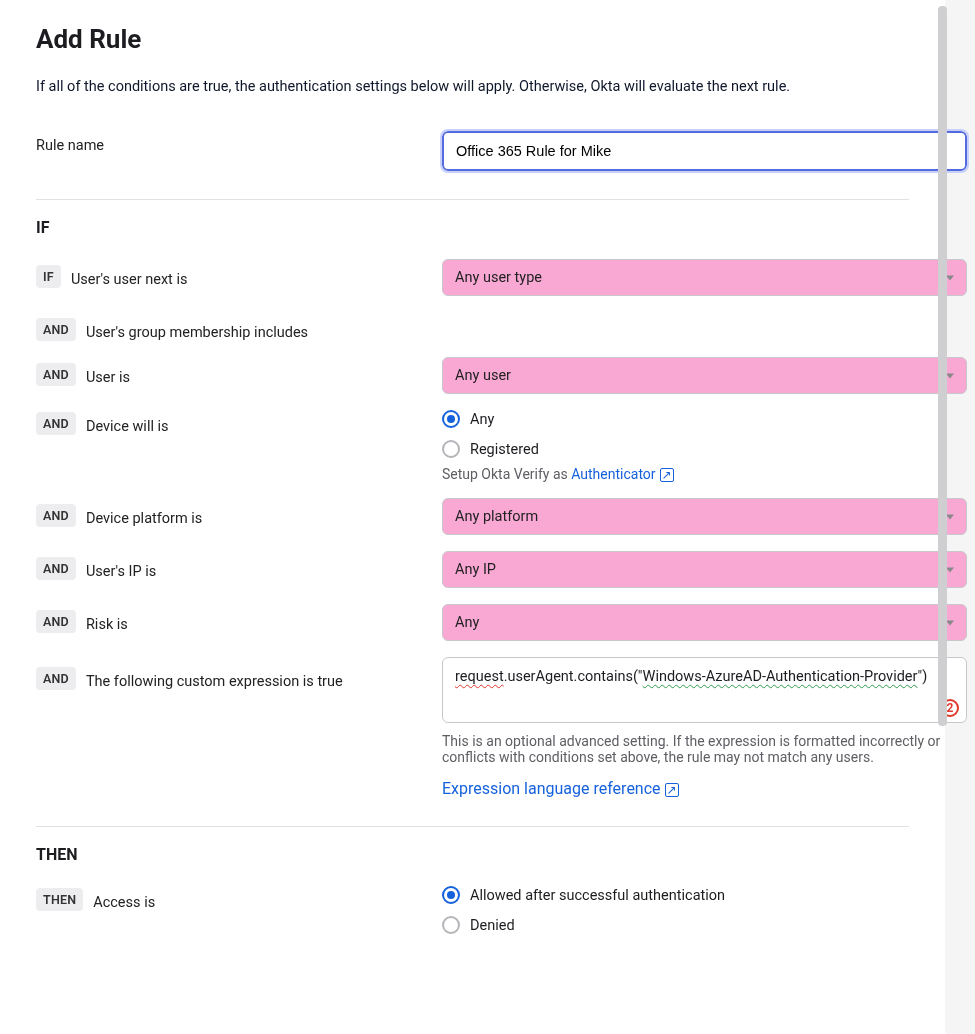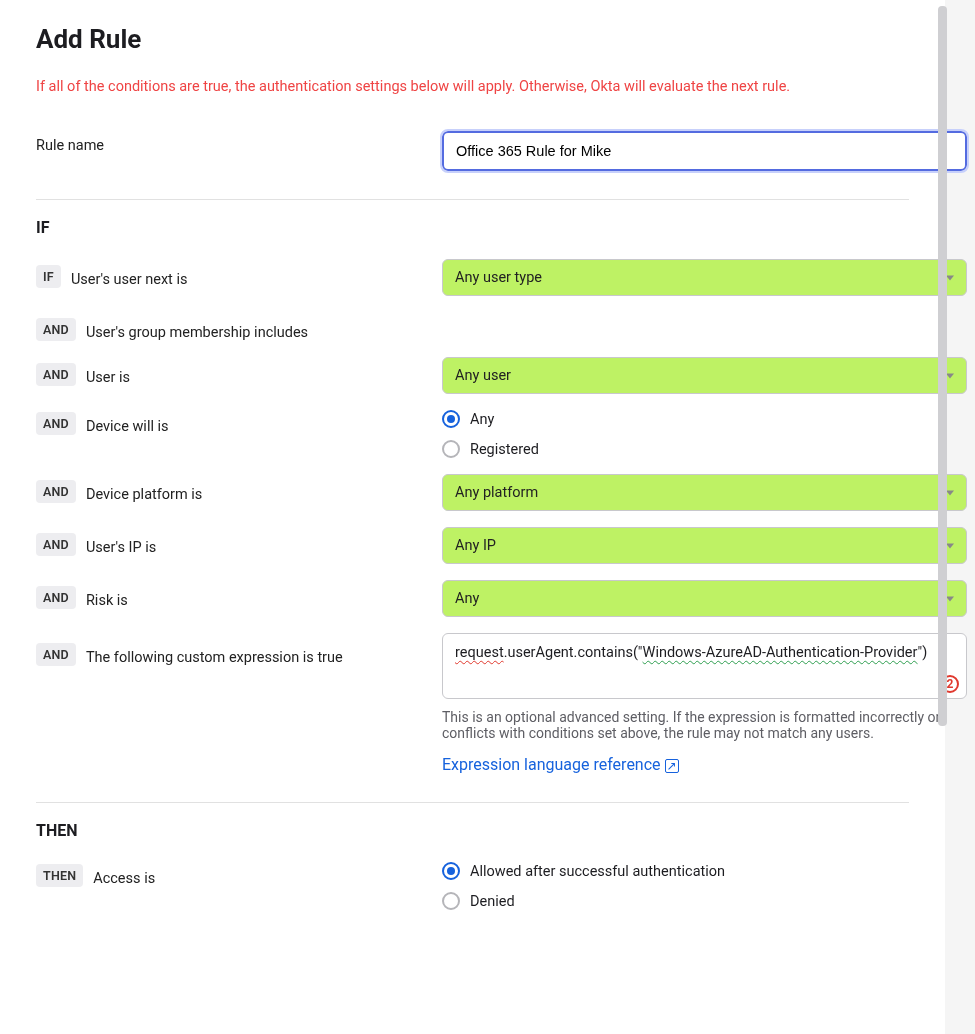--- a/index.html
+++ b/index.html
@@ -1,27 +1,27 @@
 <!DOCTYPE html>
 <html><head>
 <meta charset="utf-8">
 <style>
   * { box-sizing: border-box; }
   html, body { margin:0; padding:0; font-family: -apple-system, "Segoe UI", Roboto, Helvetica, Arial, sans-serif; color:#1d1d21; background:#f5f5f5; }
   .overlay { background:#fff; width:945px; min-height:1034px; padding:18px 36px 40px 36px; }
   h2.title { font-size:26px; font-weight:700; margin:6px 0 24px 0; }
-  p.desc { font-size:14.5px; color:#ef4444; margin:16px 0 28px 0; }
+  p.desc { font-size:14.5px; color:#0f172a; margin:16px 0 28px 0; }
   .row { display:flex; align-items:flex-start; padding:8px 0; }
   .left { width:360px; display:flex; align-items:flex-end; gap:10px; padding-top:6px; flex-shrink:0; }
   .right { flex:1;margin-left:46px; }
   .section-header { font-size:16px; font-weight:700; margin:10px 0 14px 0; }
   .badge { display:inline-block; background:#ededf0; border-radius:4px; padding:4px 7px; font-size:12.5px; font-weight:600; color:#333; letter-spacing:.2px; }
   .label-text { font-size:14.5px; color:#222; }
   .text-input { width:525px; border:2px solid #546be0; outline:2px solid #c7d0fb; border-radius:6px; padding:10px 12px; font-size:14.5px; }
-  .select { width:525px; border:1px solid #c8c8cc; border-radius:6px; padding:9px 12px; font-size:14.5px; color:#222; background:#bef264; position:relative; cursor:pointer; }
+  .select { width:525px; border:1px solid #c8c8cc; border-radius:6px; padding:9px 12px; font-size:14.5px; color:#222; background:#f9a8d4; position:relative; cursor:pointer; }
   .select::after { content:""; position:absolute; right:12px; top:50%; width:0;height:0; border-left:4px solid transparent;border-right:4px solid transparent;border-top:5px solid #888; transform:translateY(-50%); }
   .radio-group { display:flex; flex-direction:column; gap:12px; }
   .radio-item { display:flex; align-items:center; gap:10px; font-size:14.5px; }
   .okta-radio { width:18px; height:18px; border-radius:50%; border:2px solid #b5b5b9; background:#fff; display:inline-block; position:relative; flex-shrink:0; }
   .okta-radio.checked { border-color:#1662dd; }
   .okta-radio.checked::after { content:""; position:absolute; inset:3px; border-radius:50%; background:#1662dd; }
   .hint { font-size:14px; color:#5e5e64; margin-top:6px; }
   .link { color:#1662dd; text-decoration:none; }
   .link.ext::after { content:"\2197"; font-size:12px; margin-left:4px; border:1.3px solid #1662dd; border-radius:2px; padding:0 1px; display:inline-block; line-height:12px; }
   .textarea-wrap { position:relative; width:525px; }
@@ -93,20 +93,24 @@
     <div class="right">
       <div class="radio-group">
         <label class="radio-item">
           <span class="okta-radio checked"></span>
           <span>Any</span>
         </label>
         <label class="radio-item">
           <span class="okta-radio"></span>
           <span>Registered</span>
         </label>
+      </div>
+      <div class="hint" style="margin-top:8px;">
+        <span>Setup Okta Verify as </span>
+        <a href="#" class="link ext">Authenticator</a>
       </div>
     </div>
   </div>
 
   <div class="row">
     <div class="left">
       <span class="badge">AND</span>
       <span class="label-text">Device platform is</span>
     </div>
     <div class="right">

